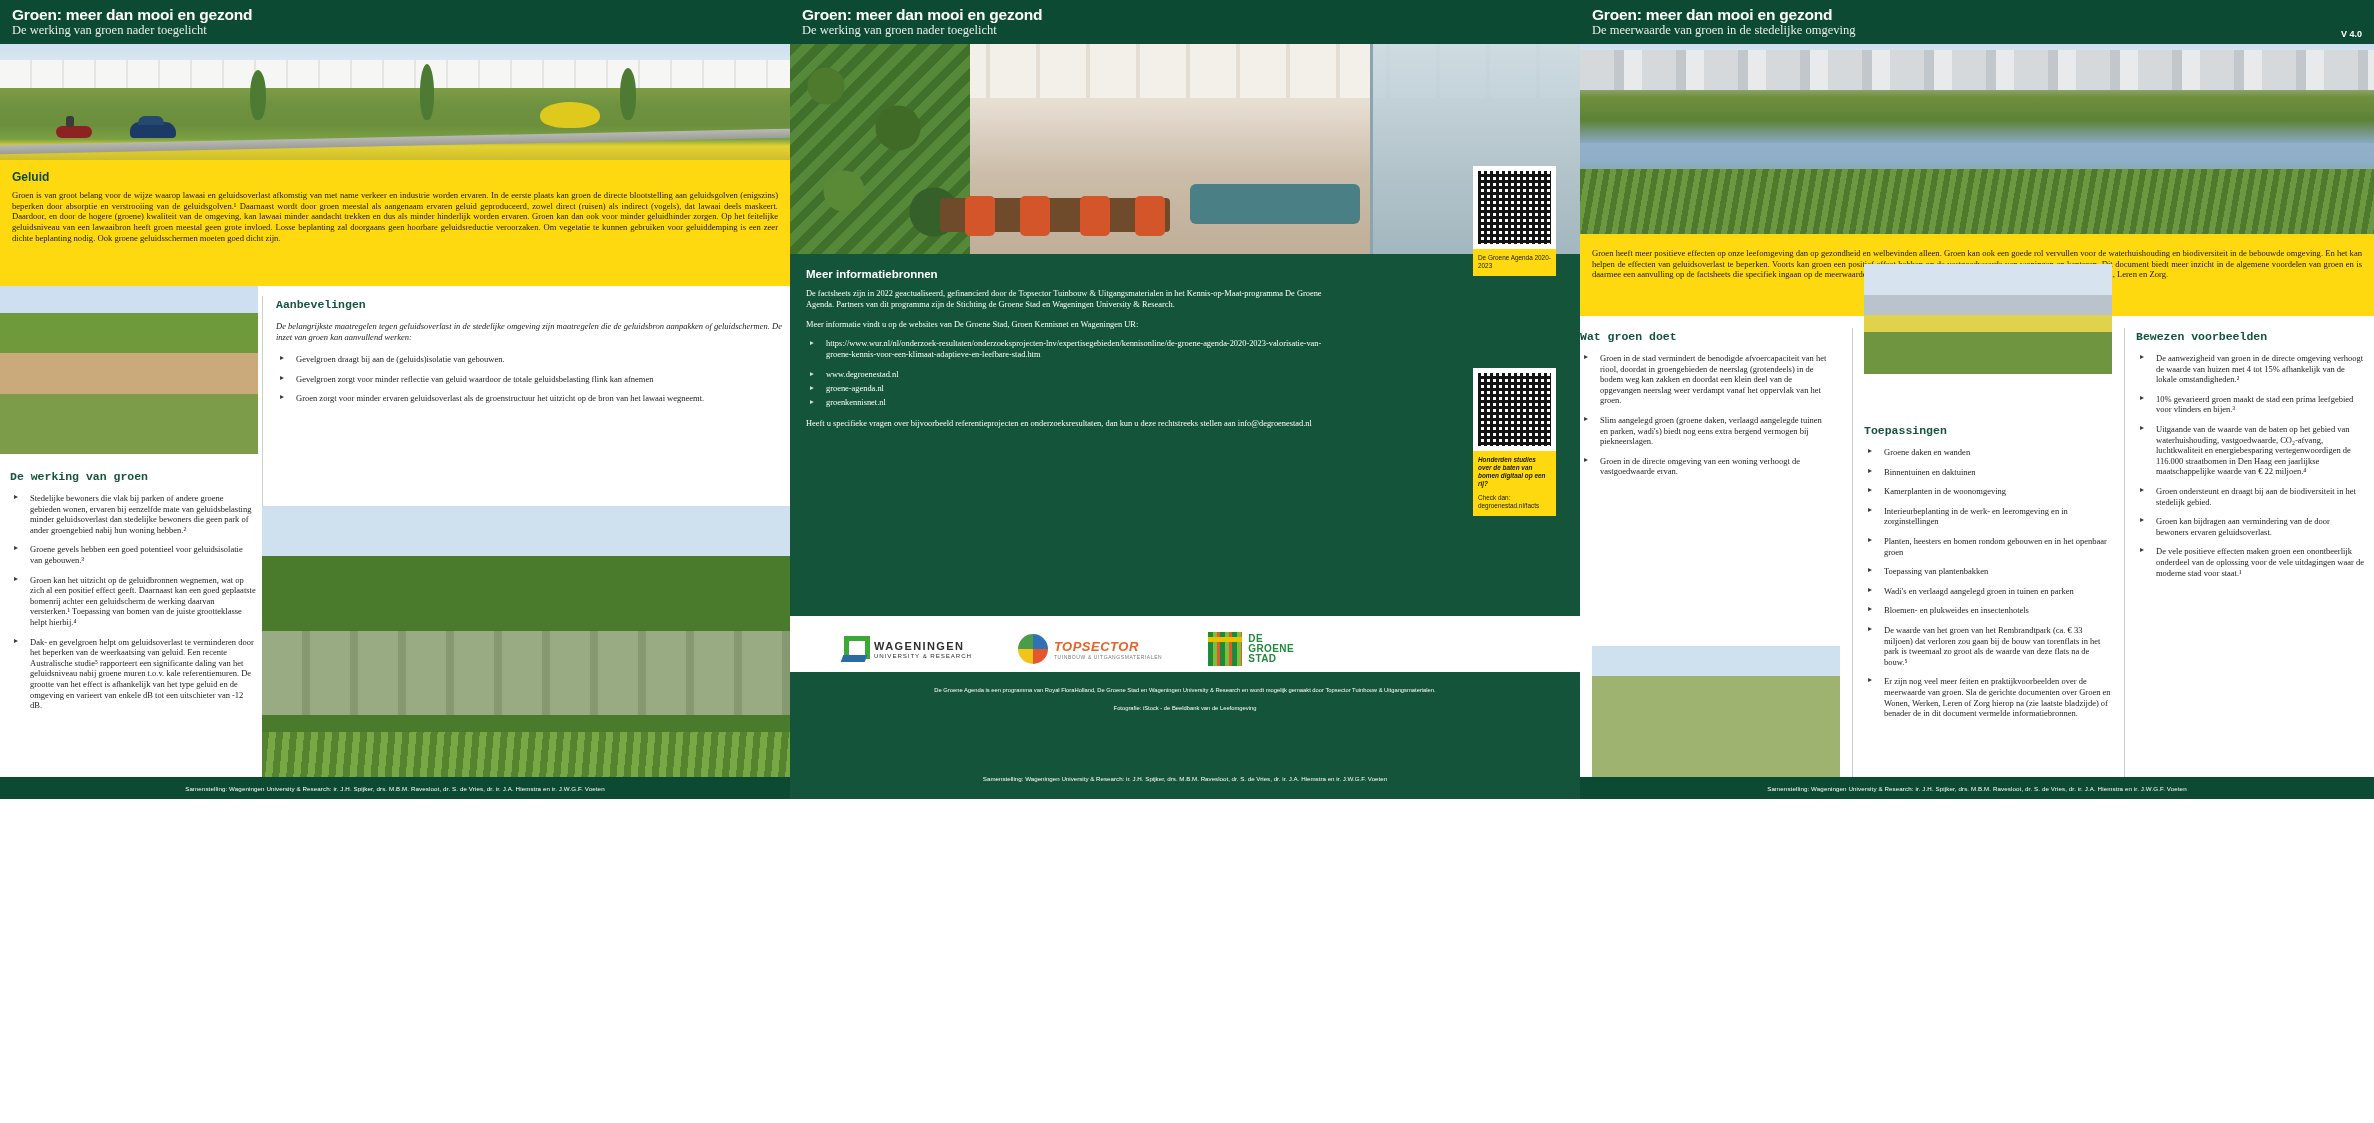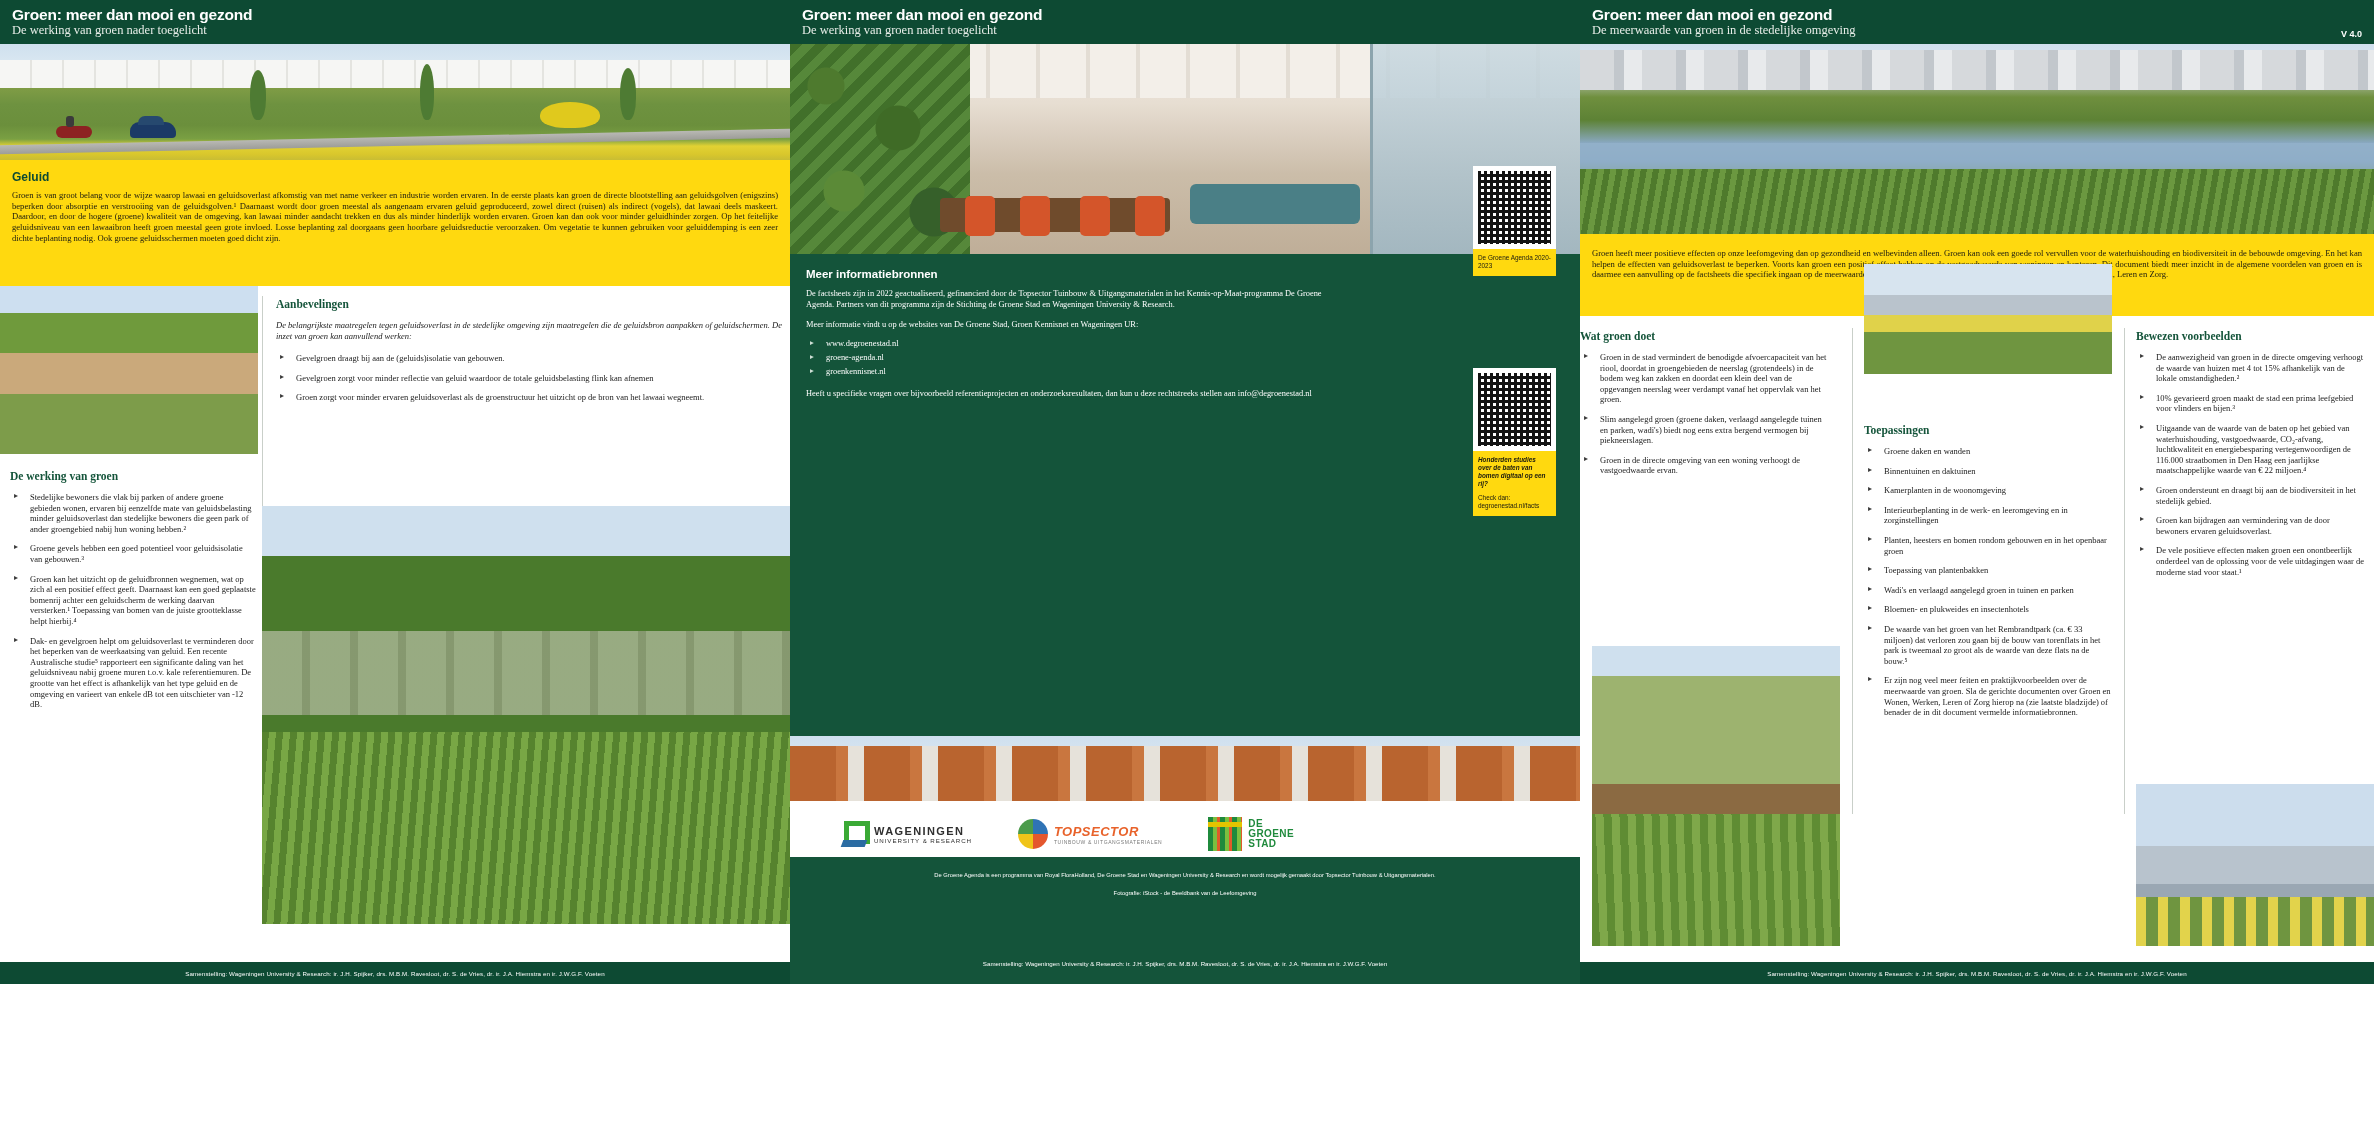--- a/index.html
+++ b/index.html
@@ -1,20 +1,20 @@
 <!DOCTYPE html>
 <html><head>
 <meta charset="utf-8">
 <style>
   * { box-sizing: border-box; margin:0; padding:0; }
   html,body { width:2374px; height:1123px; overflow:hidden; background:#ffffff;
     font-family:"Liberation Serif", serif; }
   .sheet { position:relative; width:2374px; height:1123px; display:flex; }
 
-  .panel { position:relative; height:984px; overflow:hidden; background:#ffffff; }
+  .panel { position:relative; height:799px; overflow:hidden; background:#ffffff; }
   .p1 { width:790px; }
   .p2 { width:790px; }
   .p3 { width:794px; }
 
   
   .hdr { position:relative; background:#0d4a33; height:44px; padding:6px 12px 0 12px; }
   .hdr-title { color:#ffffff; font-family:"Liberation Sans", sans-serif;
      font-weight:bold; font-size:15.5px; letter-spacing:-0.2px; line-height:17px; }
   .hdr-sub { color:#e8eee9; font-size:12.5px; line-height:15px; }
   .hdr-ver { position:absolute; right:12px; bottom:5px; color:#ffffff;
@@ -93,21 +93,21 @@
   .im-city { background:linear-gradient(180deg,#ccdded 0 38%,#b8c3cd 38% 62%,#9aa7b3 62% 78%,#cfd6dc 78% 100%); }
 
   
   .yellow { background:#ffd90f; padding:10px 12px 12px 12px; }
   .yellow h2 { color:#0d4a33; font-family:"Liberation Sans", sans-serif; font-weight:bold;
      font-size:12px; margin-bottom:6px; }
   .yellow p { font-size:8.6px; line-height:10.7px; color:#1a1a10; text-align:justify; }
 
   
   .body-area { position:relative; }
-  h3.sec { color:#14543a; font-family:Liberation Serif, serif; font-weight:bold;
+  h3.sec { color:#14543a; font-family:Liberation Mono, monospace; font-weight:bold;
      font-size:11.5px; margin-bottom:10px; }
   ul.bul { list-style:none; }
   ul.bul li { position:relative; padding-left:20px; margin-bottom:9px;
      font-size:8.5px; line-height:10.6px; color:#1b1b1b; }
   ul.bul li:before { content:"\25B8"; position:absolute; left:4px; top:-1px; font-size:8px; color:#3a3a3a; }
   p.para { font-size:8.5px; line-height:10.6px; color:#1b1b1b; text-align:justify;font-style:italic; }
 
   .vline { position:absolute; top:0; bottom:0; width:1px; background:#c9cfc9; }
 
   
@@ -257,20 +257,21 @@
       <div class="chair" style="left:345px;"></div>
       <div class="office-sofa"></div>
     </div>
 
     <div class="dark" style="position:relative;height:482px;padding:14px 16px 0 16px;">
       <div style="width:530px;">
         <h3>Meer informatiebronnen</h3>
         <p>De factsheets zijn in 2022 geactualiseerd, gefinancierd door de Topsector Tuinbouw &amp; Uitgangsmaterialen in het Kennis-op-Maat-programma De Groene Agenda. Partners van dit programma zijn de Stichting de Groene Stad en Wageningen University &amp; Research.</p>
         <p>Meer informatie vindt u op de websites van De Groene Stad, Groen Kennisnet en Wageningen UR:</p>
         <ul>
+          <li style="margin-bottom:9px;"><a style="color:#fff;text-decoration:none;">https://www.wur.nl/nl/onderzoek-resultaten/onderzoeksprojecten-lnv/expertisegebieden/kennisonline/de-groene-agenda-2020-2023-valorisatie-van-groene-kennis-voor-een-klimaat-adaptieve-en-leefbare-stad.htm</a></li>
           <li><a style="color:#fff;text-decoration:none;">www.degroenestad.nl</a></li>
           <li><a style="color:#fff;text-decoration:none;text-align:right;">groene-agenda.nl</a></li>
           <li><a style="color:#fff;text-decoration:none;">groenkennisnet.nl</a></li>
         </ul>
         <p style="margin-top:11px;">Heeft u specifieke vragen over bijvoorbeeld referentieprojecten en onderzoeksresultaten, dan kun u deze rechtstreeks stellen aan info@degroenestad.nl</p>
       </div>
 
       <div class="qr-card" style="position:absolute;right:24px;top:-88px;">
         <div class="qr-img">
             <div class="qr-grid"></div>

